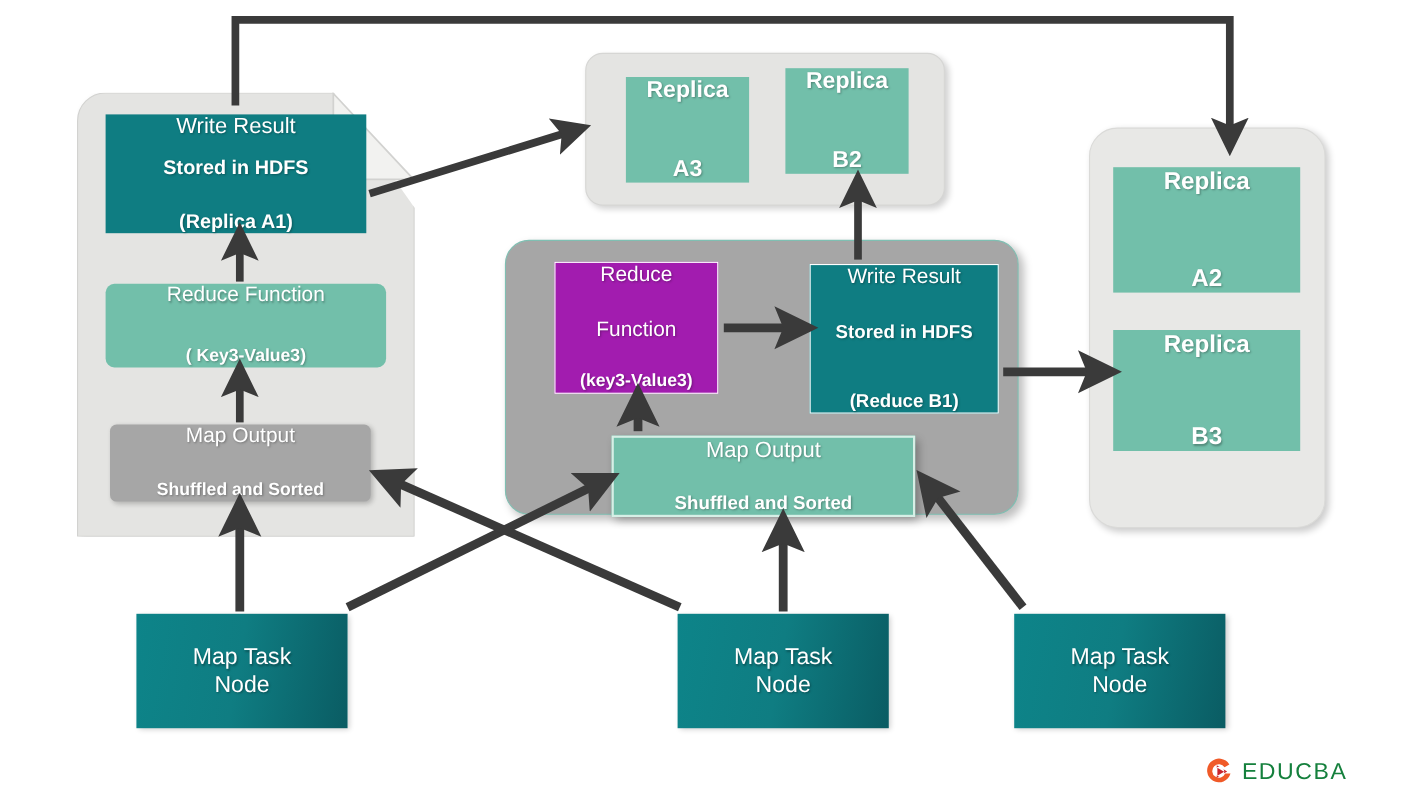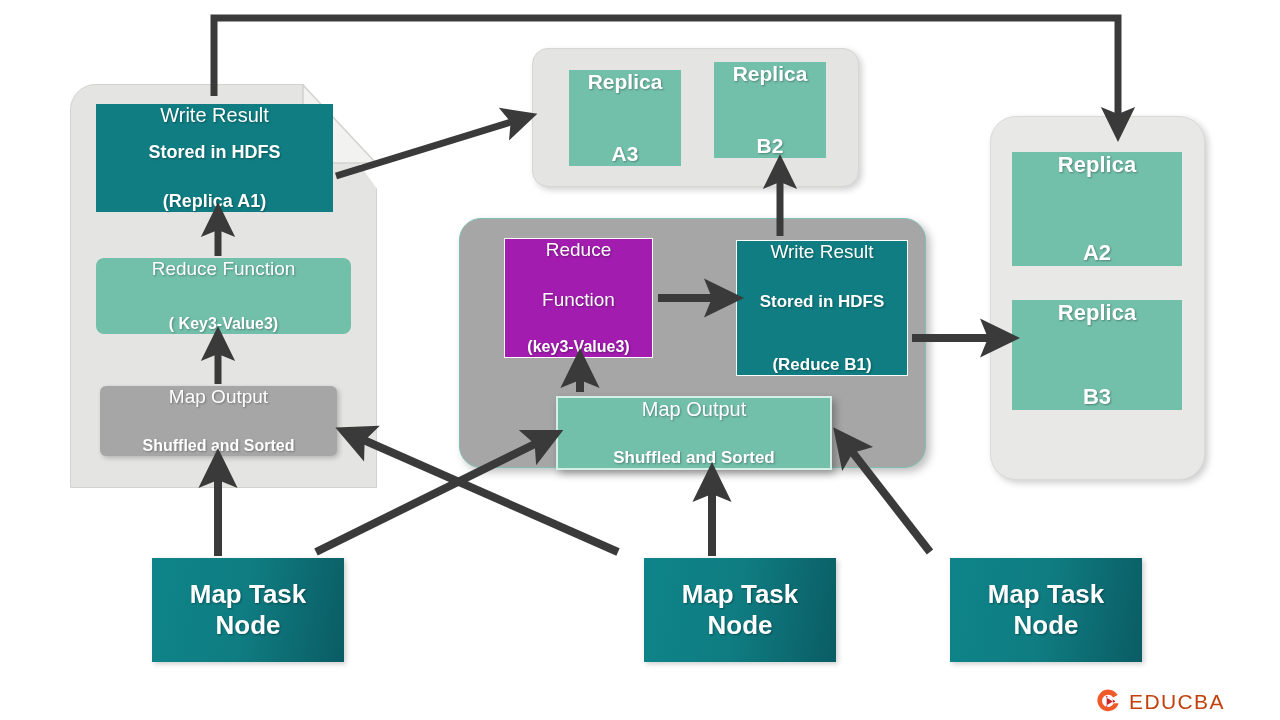--- a/index.html
+++ b/index.html
@@ -79,33 +79,32 @@
   .b-mapout-b .t1{font-size:20px;margin-bottom:1px;}
 
   
   .b-rep-a2{left:1012px;top:152px;width:170px;height:114px;background:#72bfaa;font-size:22px;font-weight:bold;}
   .b-rep-b3{left:1012px;top:300px;width:170px;height:110px;background:#72bfaa;font-size:22px;font-weight:bold;}
 
   
   .mtn{
     position:absolute;z-index:3;box-sizing:border-box;
     display:flex;flex-direction:column;align-items:center;justify-content:center;
-    color:#fff;font-weight:bold;font-size:26px;line-height:1.2;text-align:center;
+    color:#fff;font-weight:normal;font-size:21px;line-height:1.2;text-align:center;
     background:linear-gradient(100deg,#0d8489 0%,#0f7d82 48%,#0a5c63 100%);
     text-shadow:1px 1px 2px rgba(0,0,0,.35);
     box-shadow:2px 2px 5px rgba(0,0,0,.20);
-    margin-left:28px;
   }
   .mtn-1{left:124px;top:558px;width:192px;height:104px;}
   .mtn-2{left:616px;top:558px;width:192px;height:104px;}
   .mtn-3{left:922px;top:558px;width:192px;height:104px;}
 
   
   .logo{position:absolute;left:1095px;top:688px;display:flex;align-items:center;gap:7px;z-index:6;}
-  .logo-text{font-size:21px;letter-spacing:1.4px;color:#c2410c;font-weight:normal;font-family:"Liberation Sans",sans-serif;}
+  .logo-text{font-size:21px;letter-spacing:1.4px;color:#15803d;font-weight:normal;font-family:"Liberation Sans",sans-serif;}
 </style>
 </head>
 <body>
 
 <div id="stage">
 
   <div class="panel panel-left"></div>
   <svg class="panel-left-fold" viewBox="0 0 307 404">
     <path d="M233,1 L306,79 L233,79 Z" fill="#f2f2f0" stroke="#d2d2d0" stroke-width="1.6"></path>
   </svg>

